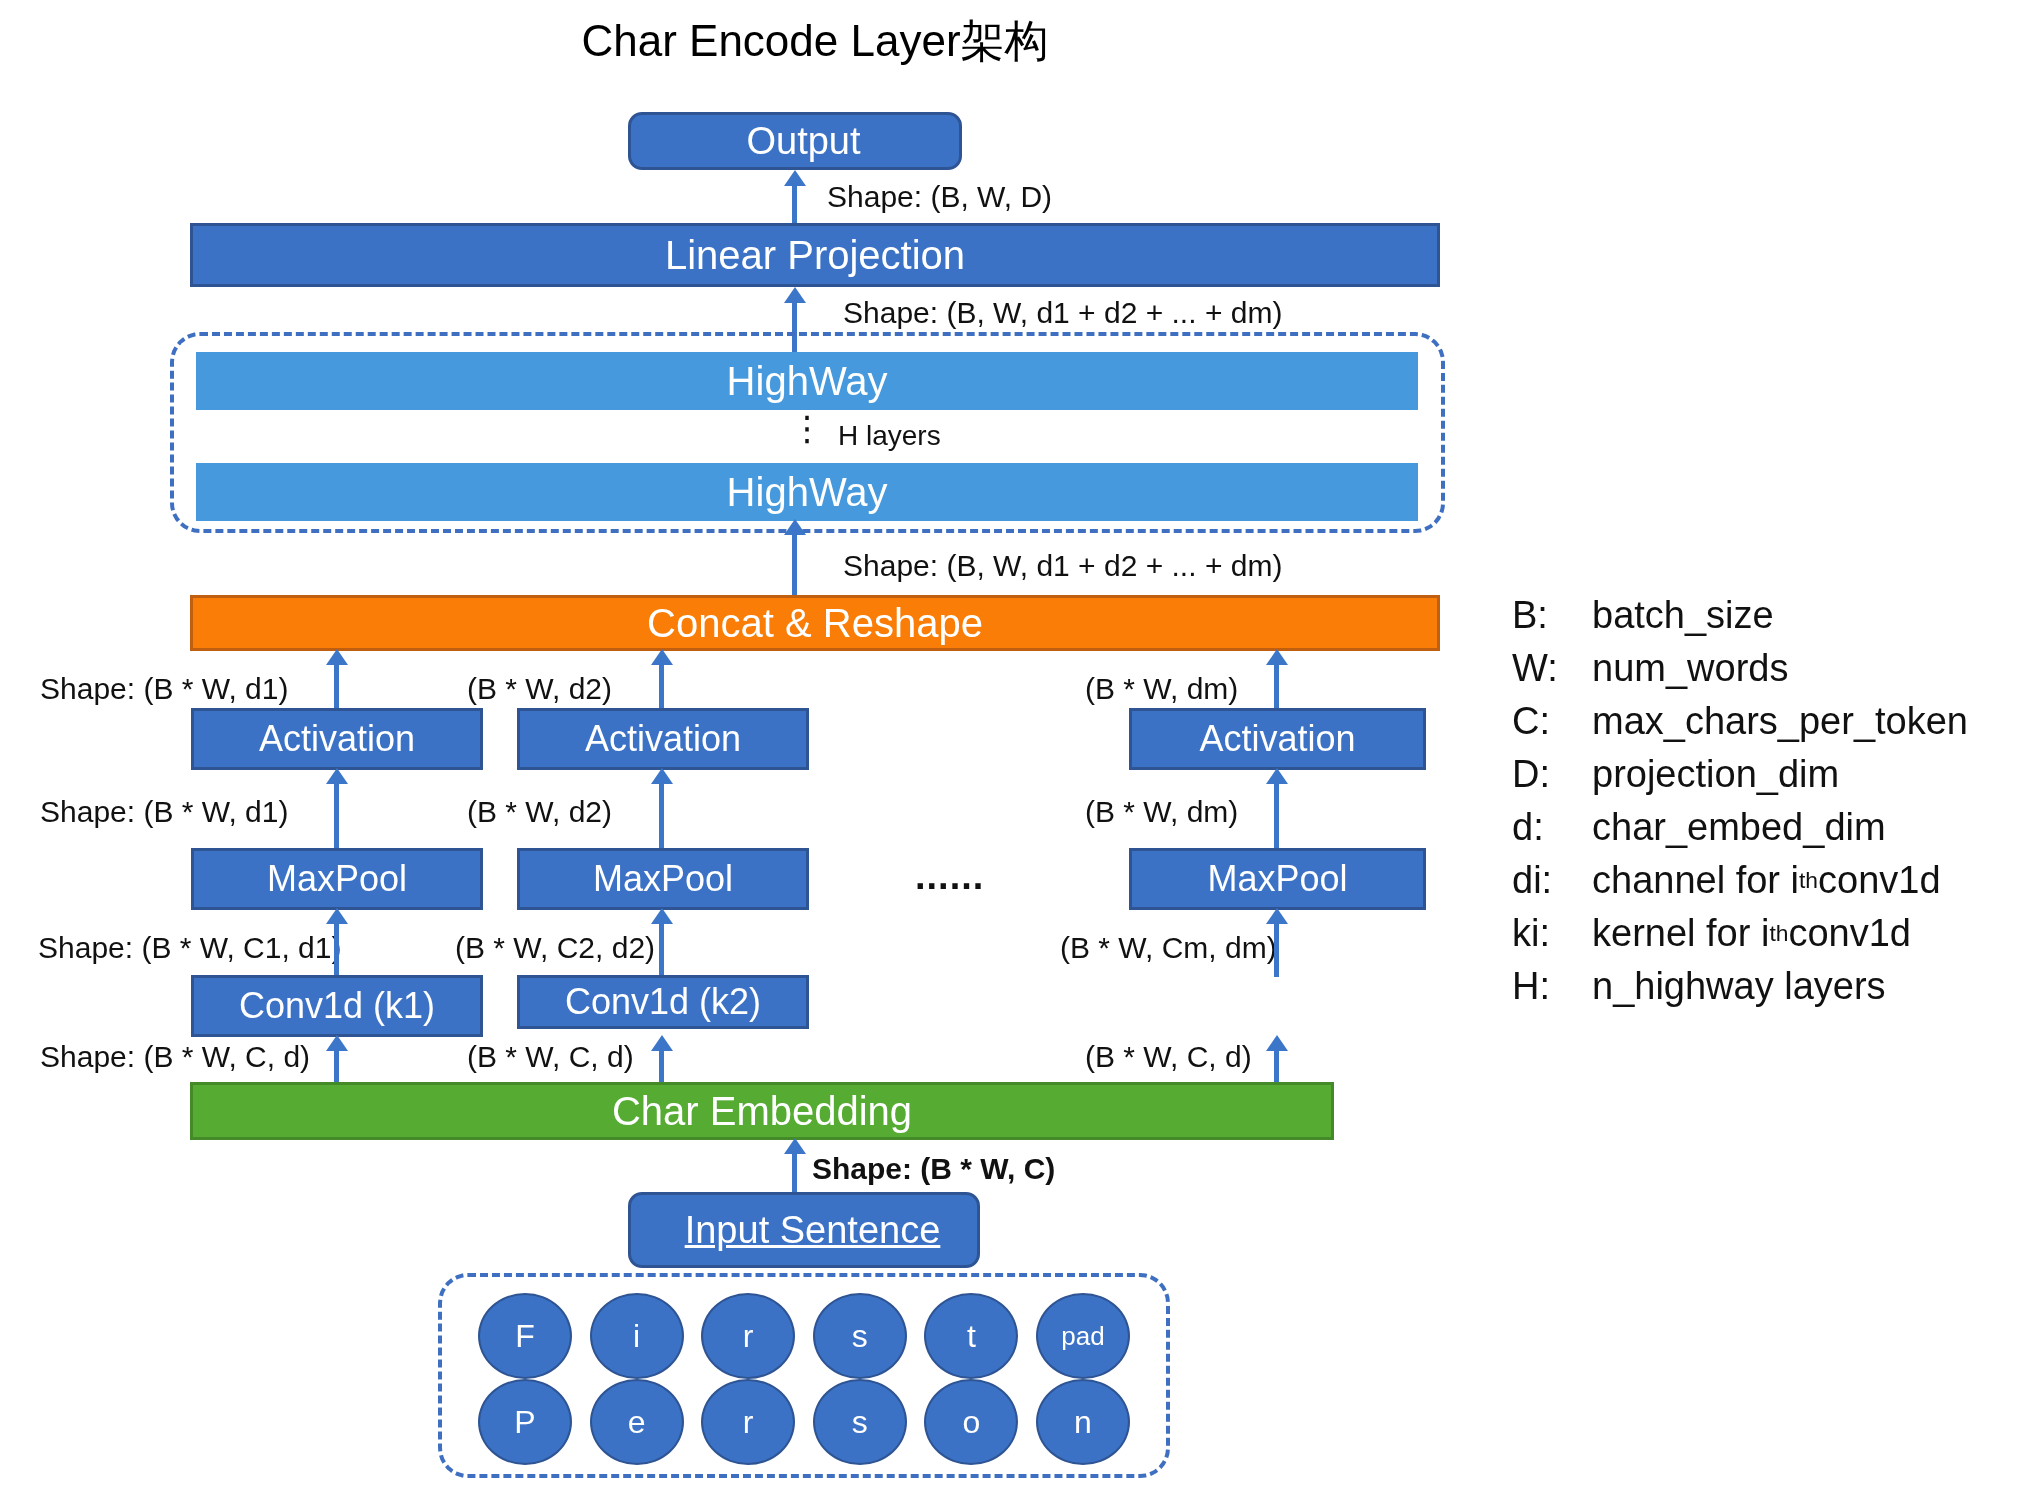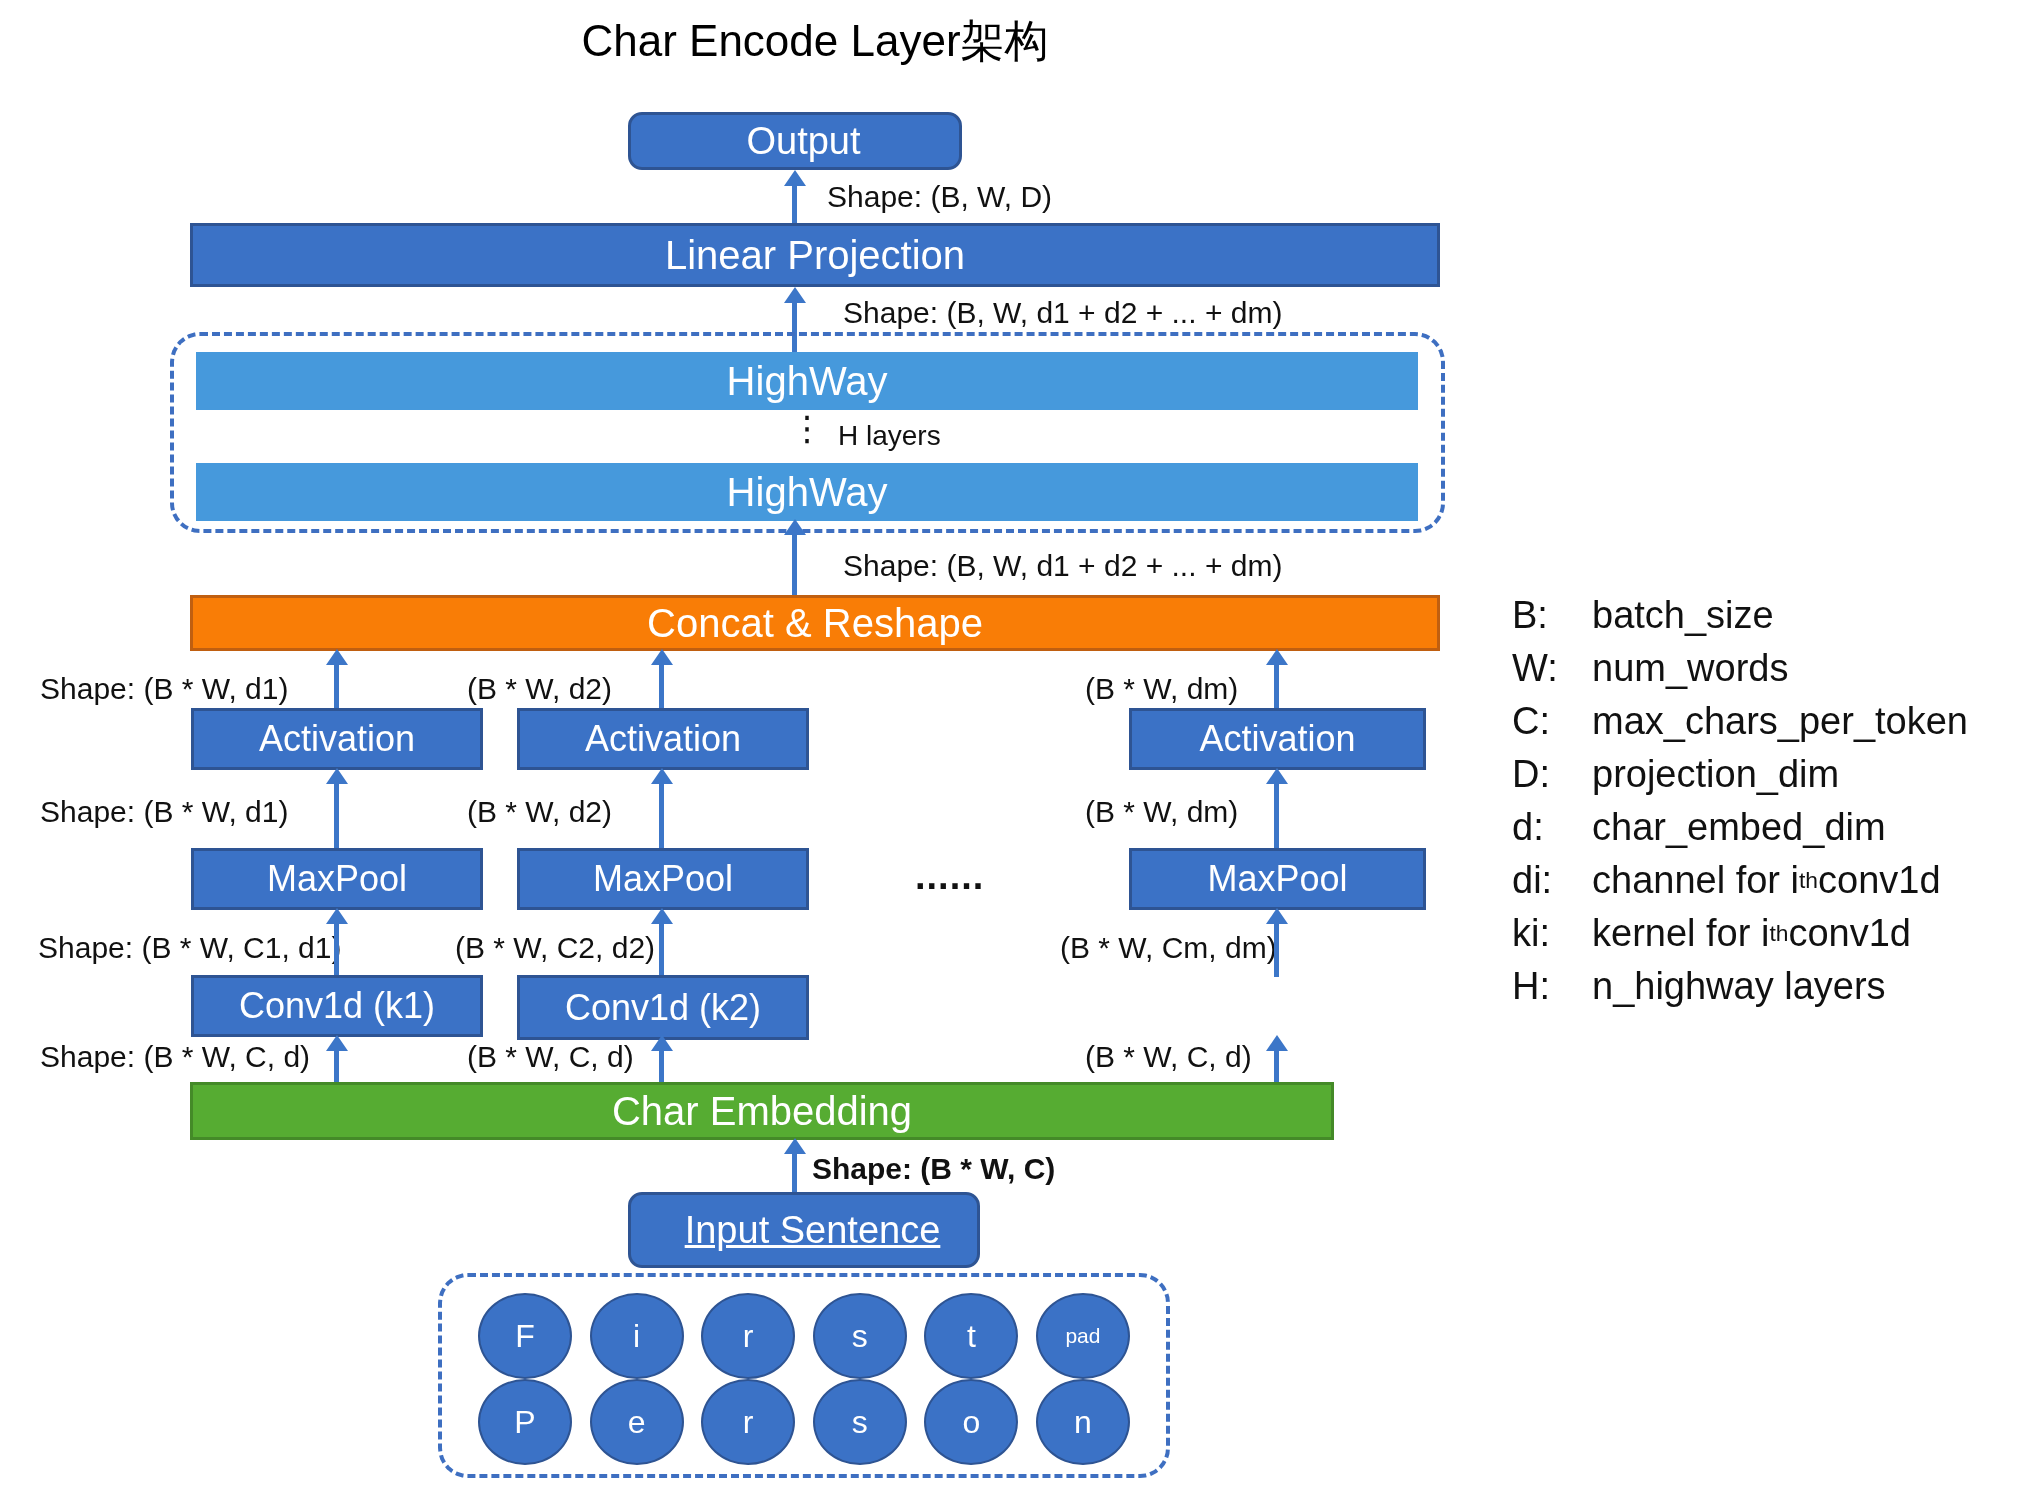--- a/index.html
+++ b/index.html
@@ -54,21 +54,21 @@
     border:4px dashed var(--dashed-blue); border-radius:30px; box-sizing:border-box;
     display:flex; flex-direction:column; justify-content:space-between;
     padding:16px 36px;
   }
   .char-row { display:flex; justify-content:space-between; }
   .oval {
     width:90px; height:82px; border-radius:50%;
     background:var(--box-blue); border:2px solid var(--box-blue-border);
     color:#fff; display:flex; align-items:center; justify-content:center; font-size:32px;
   }
-  .oval.pad { font-size:21px; }
+  .oval.pad { font-size:26px; }
 </style>
 </head>
 <body>
 
 <div id="canvas">
 
   <div class="title">Char Encode Layer架构</div>
 
   <div class="box box-rounded" style="left:628px; top:112px; width:334px; height:58px;">Output</div>
 
@@ -115,21 +115,21 @@
   <div class="cols-ellipsis">......</div>
 
   <div class="shape-label" style="left:38px; top:931px;">Shape: (B * W, C1, d1)</div>
   <div class="shape-label" style="left:455px; top:931px;">(B * W, C2, d2)</div>
   <div class="shape-label" style="left:1060px; top:931px;">(B * W, Cm, dm)</div>
   <div class="arrow" style="left:326px; top:908px; height:69px;"></div>
   <div class="arrow" style="left:651px; top:908px; height:69px;"></div>
   <div class="arrow" style="left:1266px; top:908px; height:69px;"></div>
 
   <div class="box box-blue" style="left:191px; top:975px; width:292px; height:62px;">Conv1d (k1)</div>
-  <div class="box box-blue" style="left:517px; top:975px; width:292px; height:65px;">Conv1d (k2)</div>
+  <div class="box box-blue" style="left:517px; top:975px; width:292px; height:54px;">Conv1d (k2)</div>
 
   <div class="shape-label" style="left:40px; top:1040px;">Shape: (B * W, C, d)</div>
   <div class="shape-label" style="left:467px; top:1040px;">(B * W, C, d)</div>
   <div class="shape-label" style="left:1085px; top:1040px;">(B * W, C, d)</div>
   <div class="arrow" style="left:326px; top:1035px; height:49px;"></div>
   <div class="arrow" style="left:651px; top:1035px; height:49px;"></div>
   <div class="arrow" style="left:1266px; top:1035px; height:49px;"></div>
 
   <div class="box bar-green" style="left:190px; top:1082px; width:1144px; height:58px;">Char Embedding</div>
 

